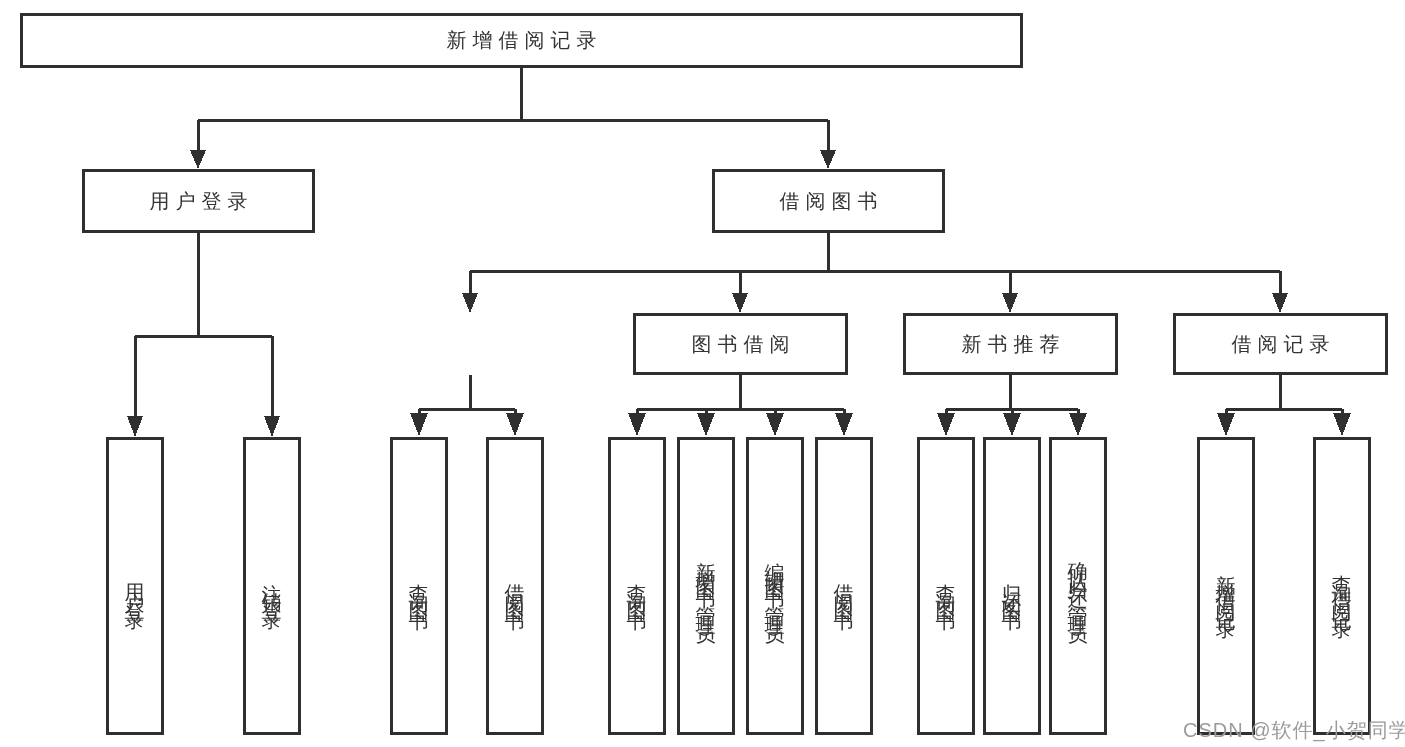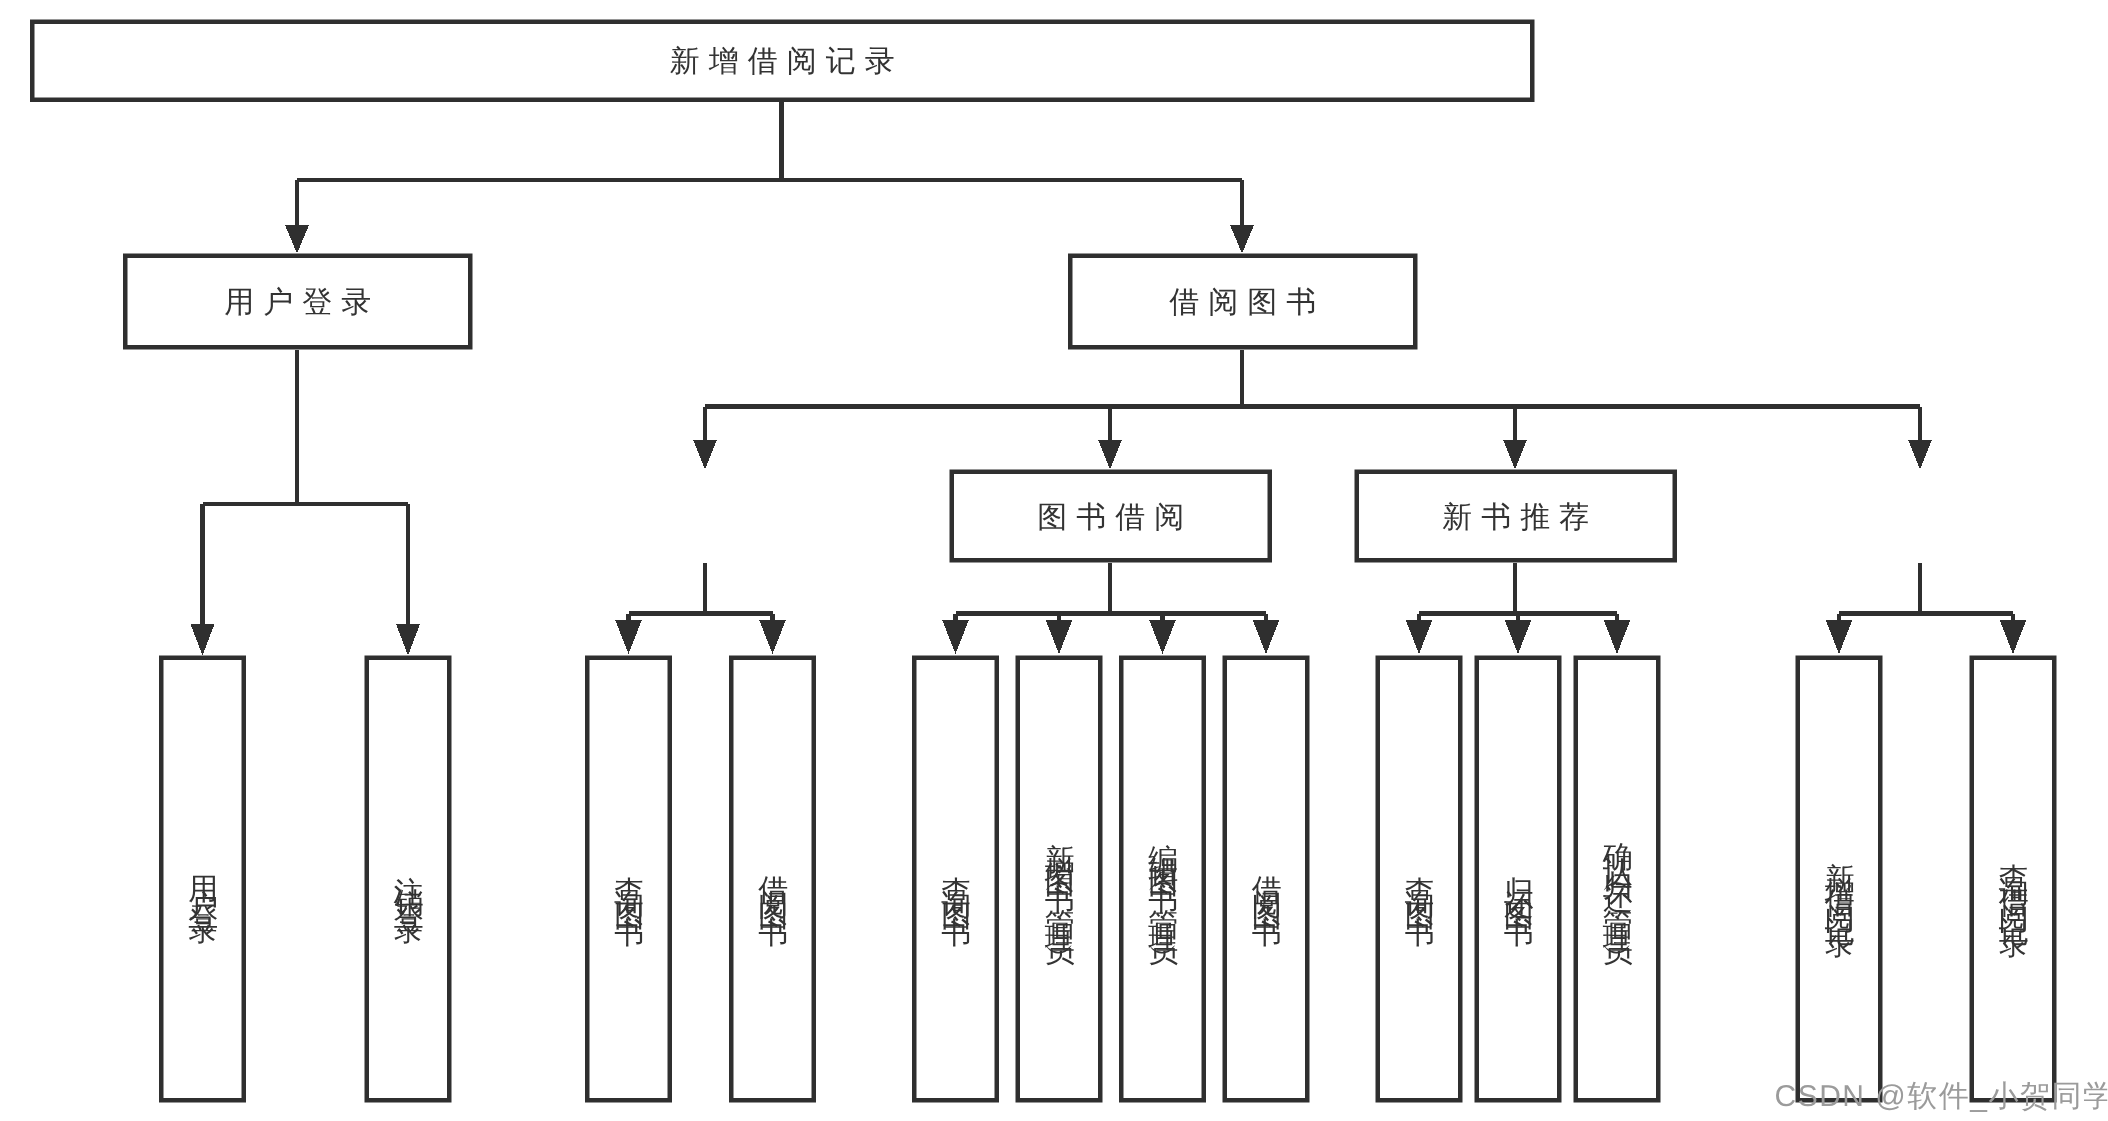--- a/index.html
+++ b/index.html
@@ -90,20 +90,23 @@
   <div class="box h b-bookmgmt">
     <span>借阅图书</span>
   </div>
 
   <div class="box h b-borrow">
     <span>图书借阅</span>
   </div>
   <div class="box h b-current">
     <span>新书推荐</span>
   </div>
+  <div class="box h b-record">
+    <span>借阅记录</span>
+  </div>
 
   <div class="box v leaf l-g1a">
     <span>用户登录</span>
   </div>
   <div class="box v leaf l-g1b">
     <span>注销登录</span>
   </div>
 
   <div class="box v leaf l-g2a">
     <span>查询图书</span>

